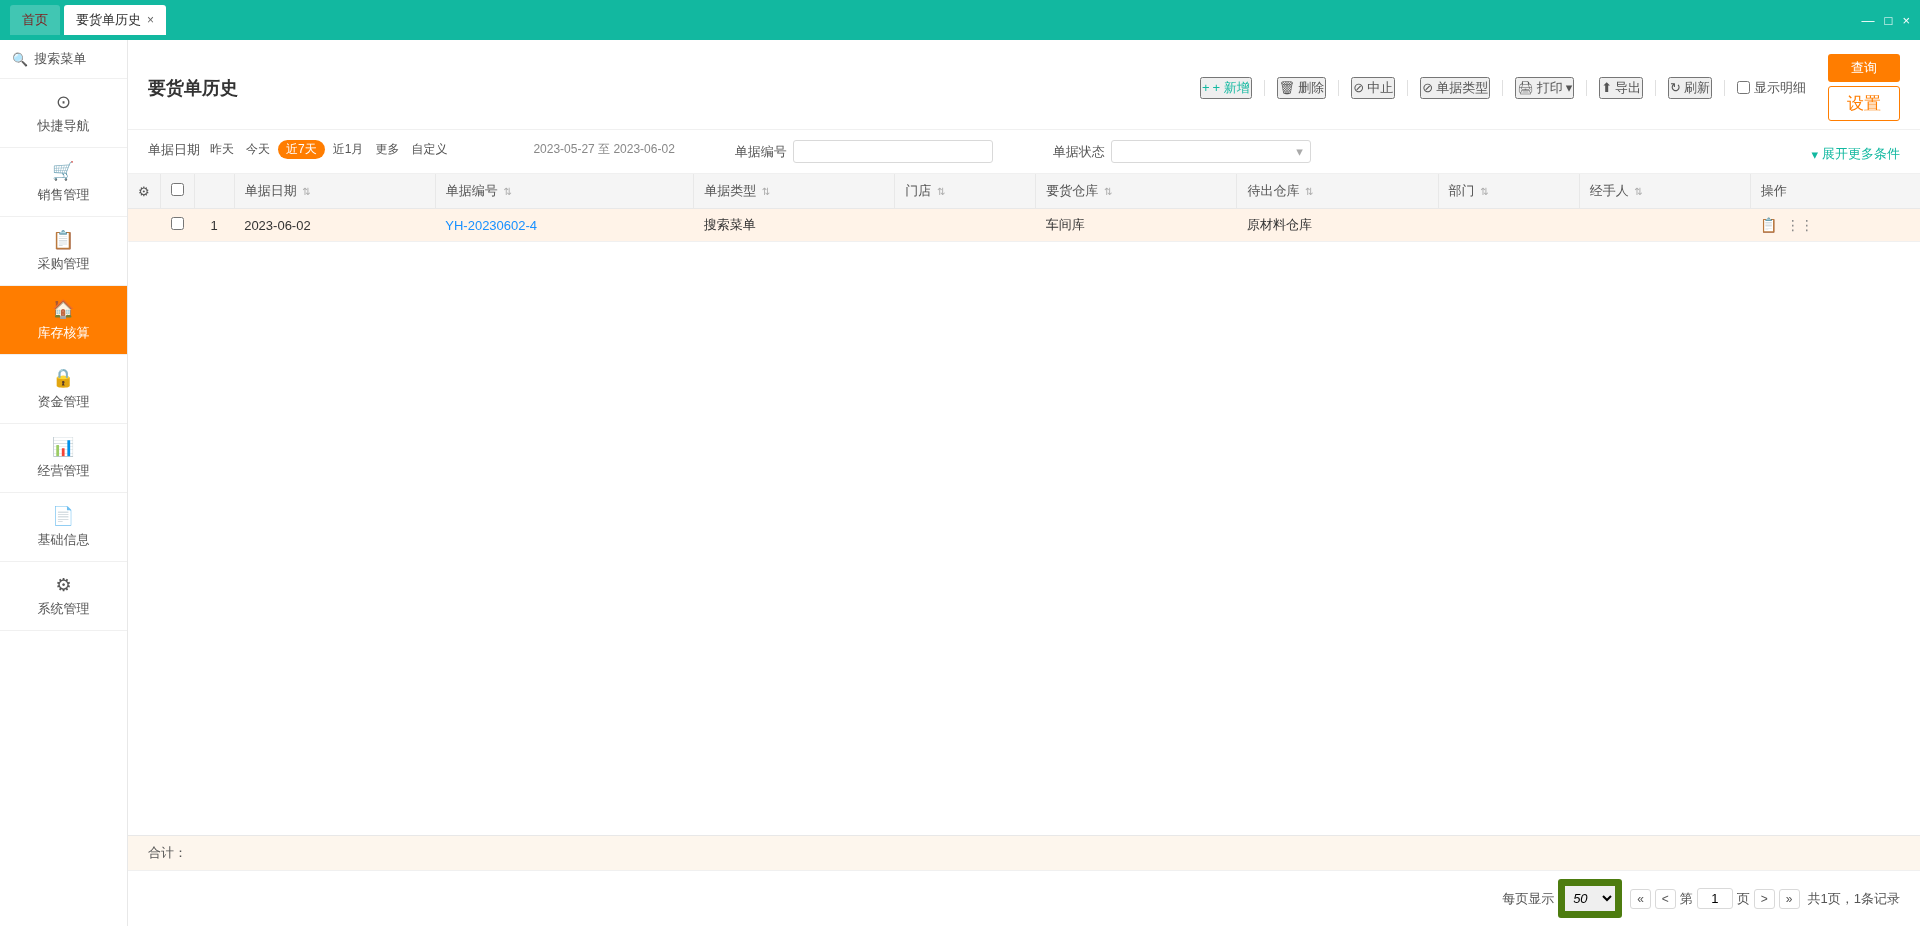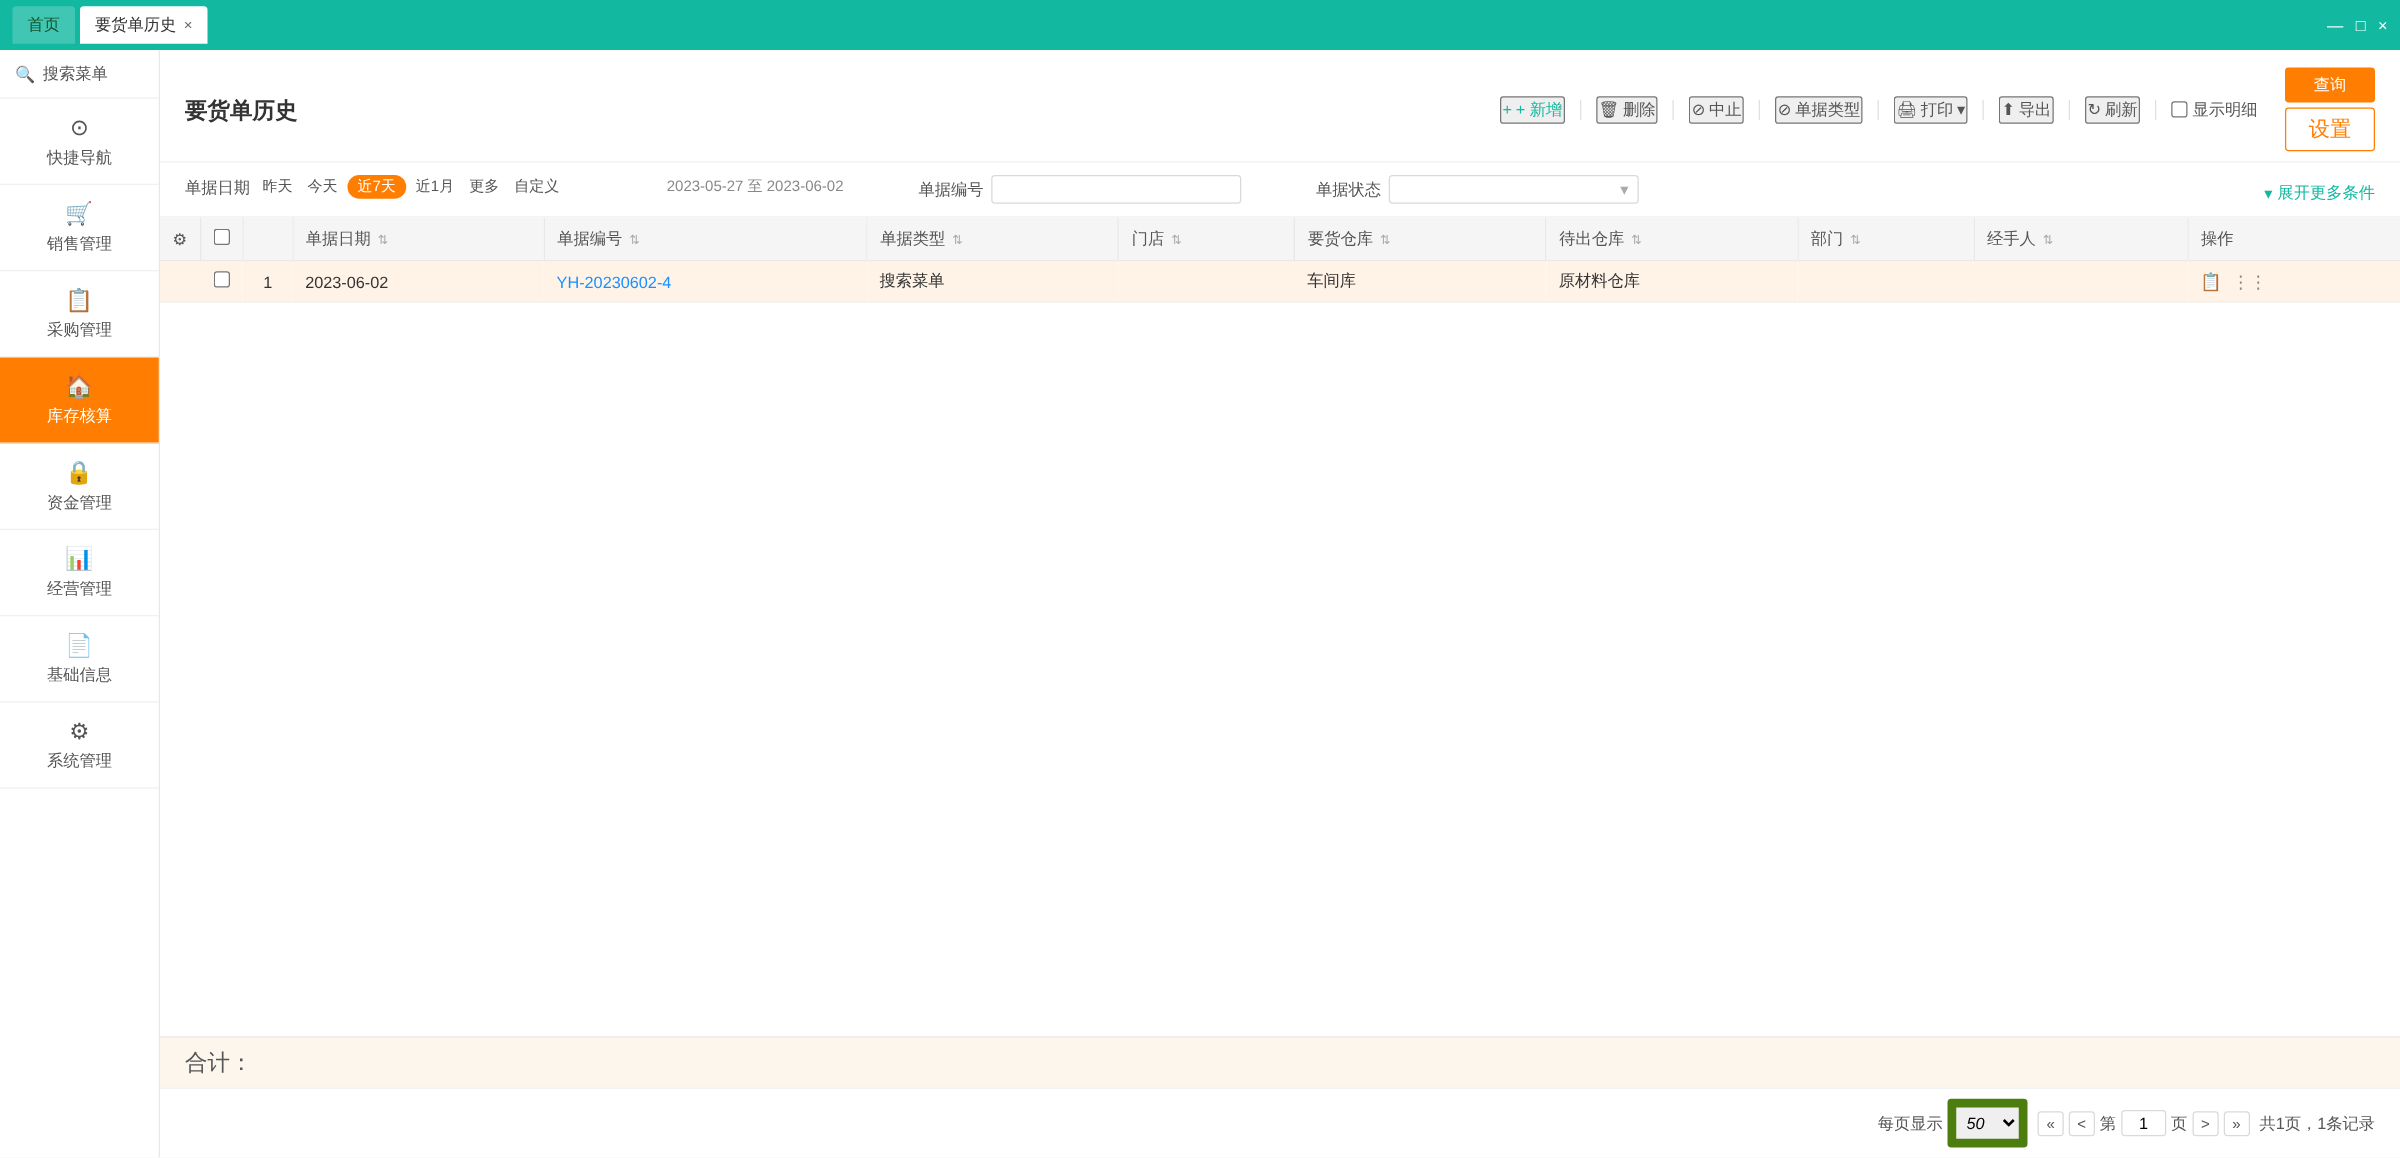--- a/index.html
+++ b/index.html
@@ -23,21 +23,21 @@
       border-radius: 3px 3px 0 0;
       display: flex;
       align-items: center;
       gap: 6px;
       font-size: 13px;
       cursor: pointer;
       height: 30px;
     }
     .top-bar .tab.home {
       background: rgba(255,255,255,0.2);
-      color: #14532d;
+      color: #7f1d1d;
     }
     .top-bar .tab .close-btn {
       font-size: 12px;
       color: #666;
       cursor: pointer;
     }
     .top-bar-right {
       margin-left: auto;
       display: flex;
       gap: 10px;
@@ -293,21 +293,21 @@
     
     .summary-row {
       background: #fdf6ed;
       border-top: 1px solid #e8e8e8;
       padding: 8px 20px;
       display: flex;
       align-items: center;
       gap: 8px;
       flex-shrink: 0;
     }
-    .summary-label { color: #555; font-size: 18px; }
+    .summary-label { color: #555; font-size: 13px; }
 
     
     .pagination {
       display: flex;
       align-items: center;
       justify-content: flex-end;
       padding: 8px 20px;
       gap: 8px;
       border-top: 1px solid #f0f0f0;
       flex-shrink: 0;

